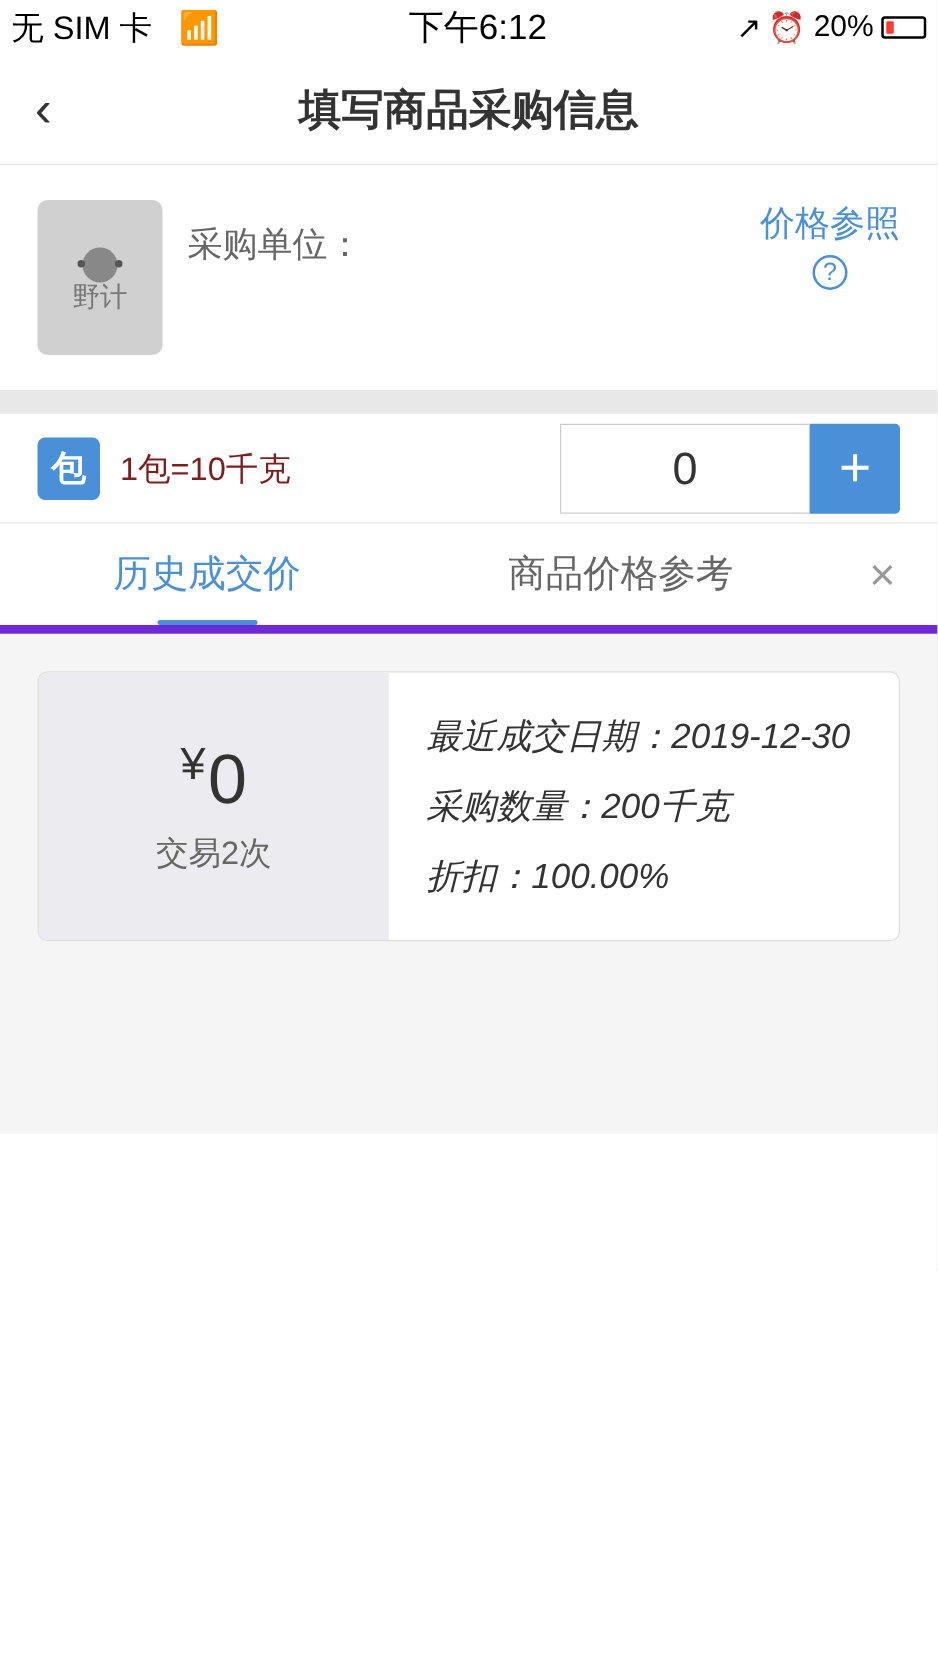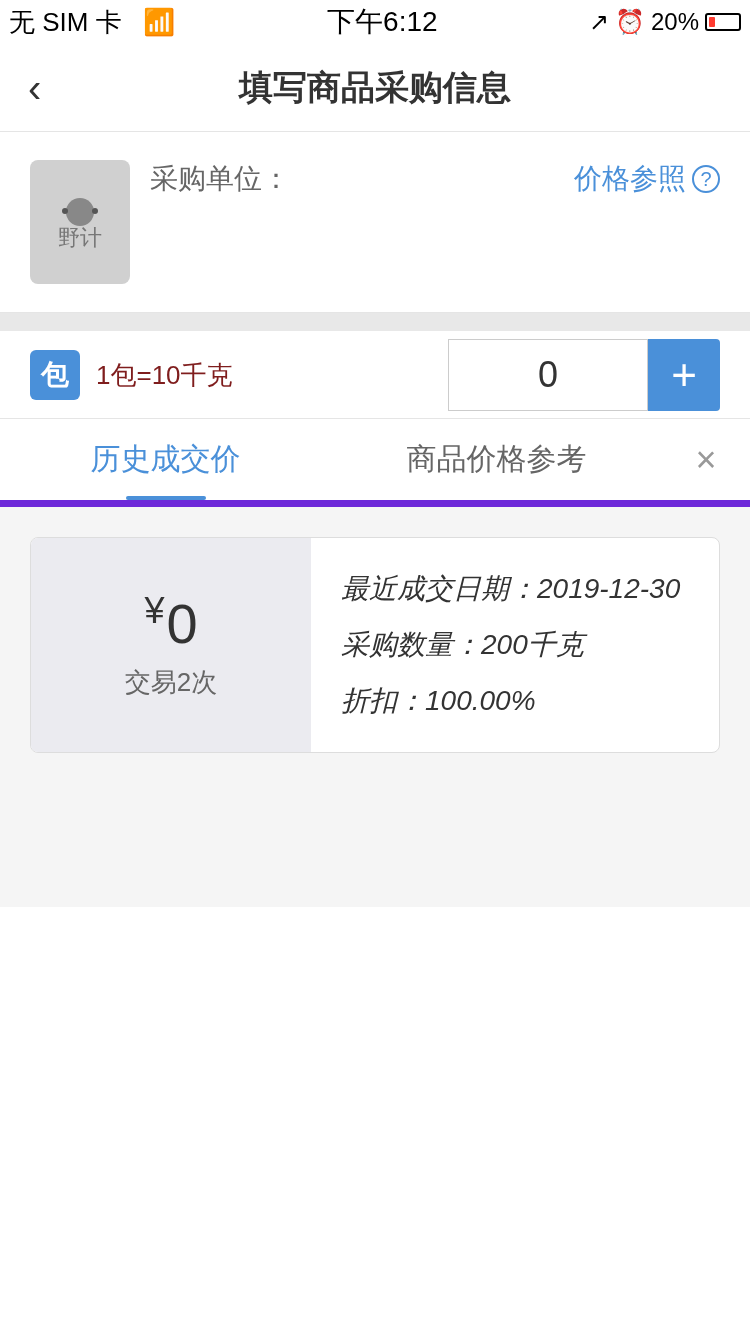--- a/index.html
+++ b/index.html
@@ -161,20 +161,21 @@
       margin-left: 6px;
       font-size: 20px;
       color: #666;
     }
     .price-ref {
       font-size: 28px;
       color: #4a90d9;
       display: flex;
       align-items: center;
       gap: 6px;
+      flex-direction: column;
     }
     .price-ref-icon {
       width: 28px;
       height: 28px;
       border: 2px solid #4a90d9;
       border-radius: 50%;
       display: flex;
       align-items: center;
       justify-content: center;
       font-size: 20px;

